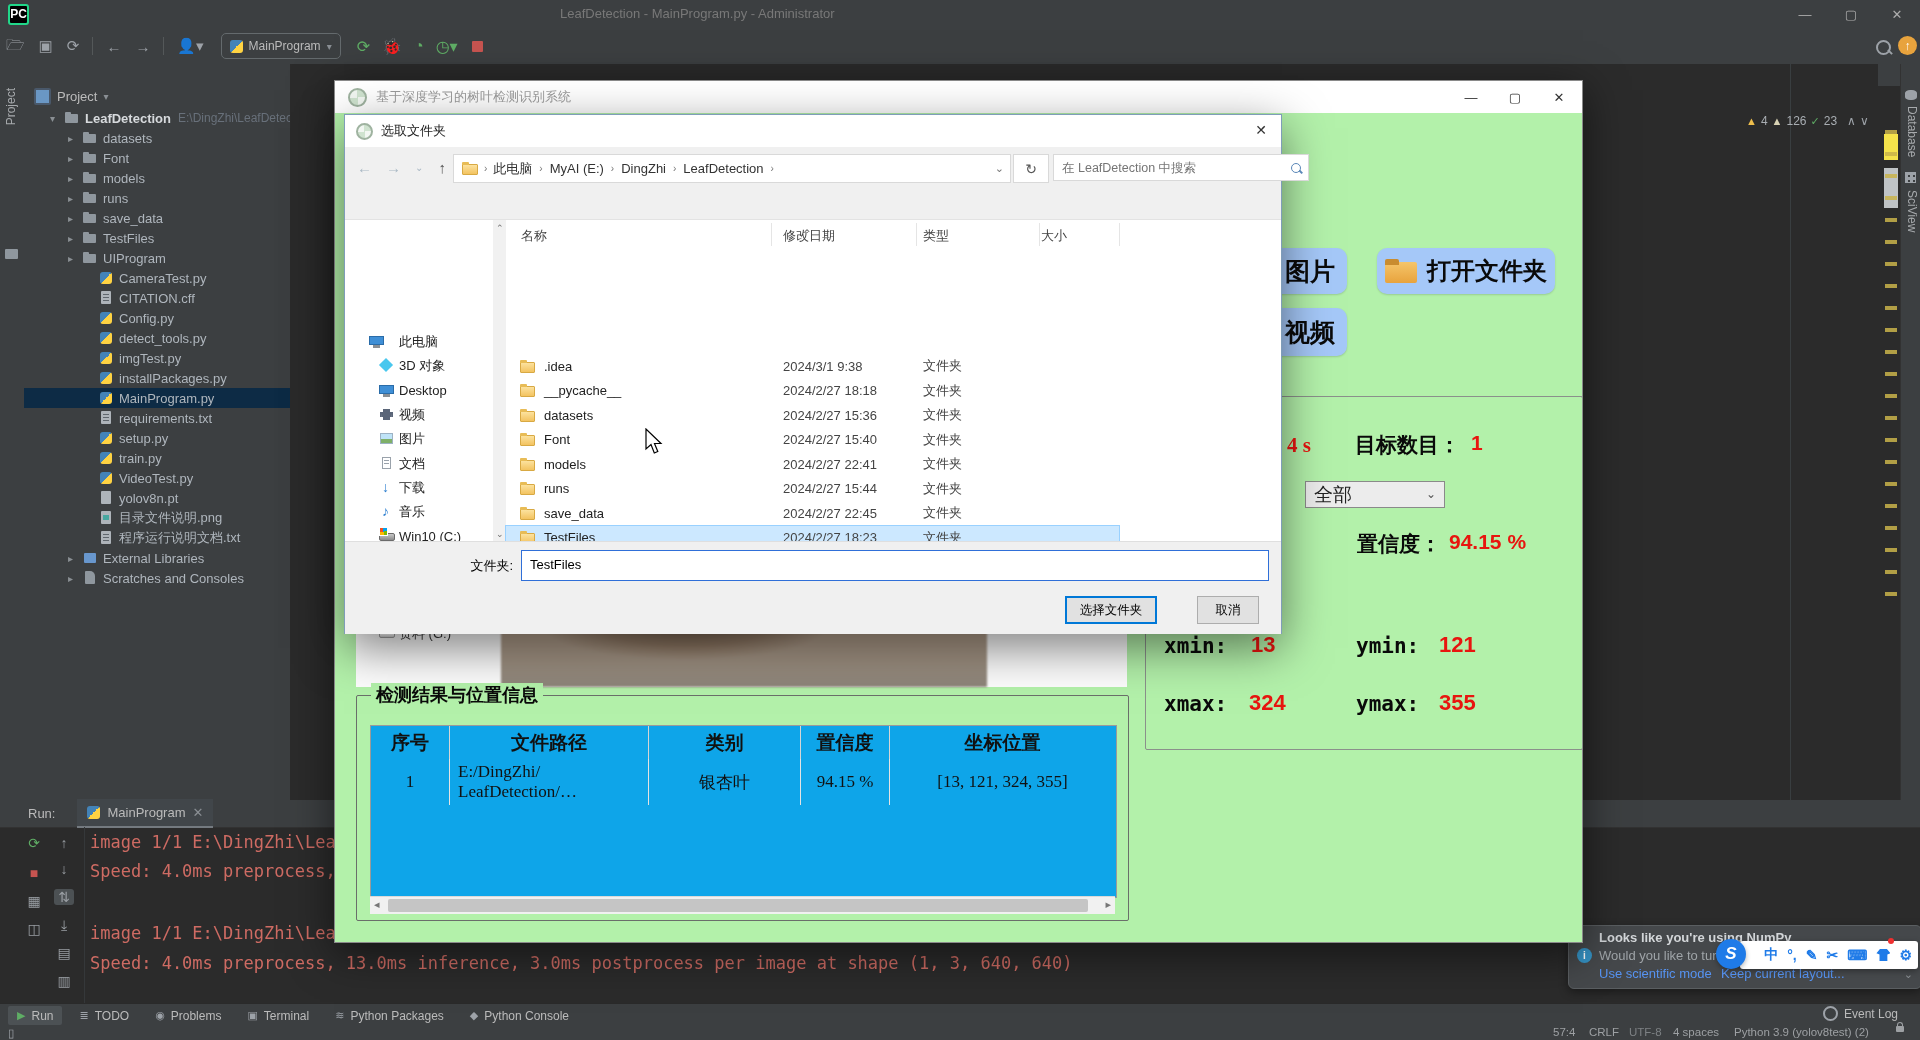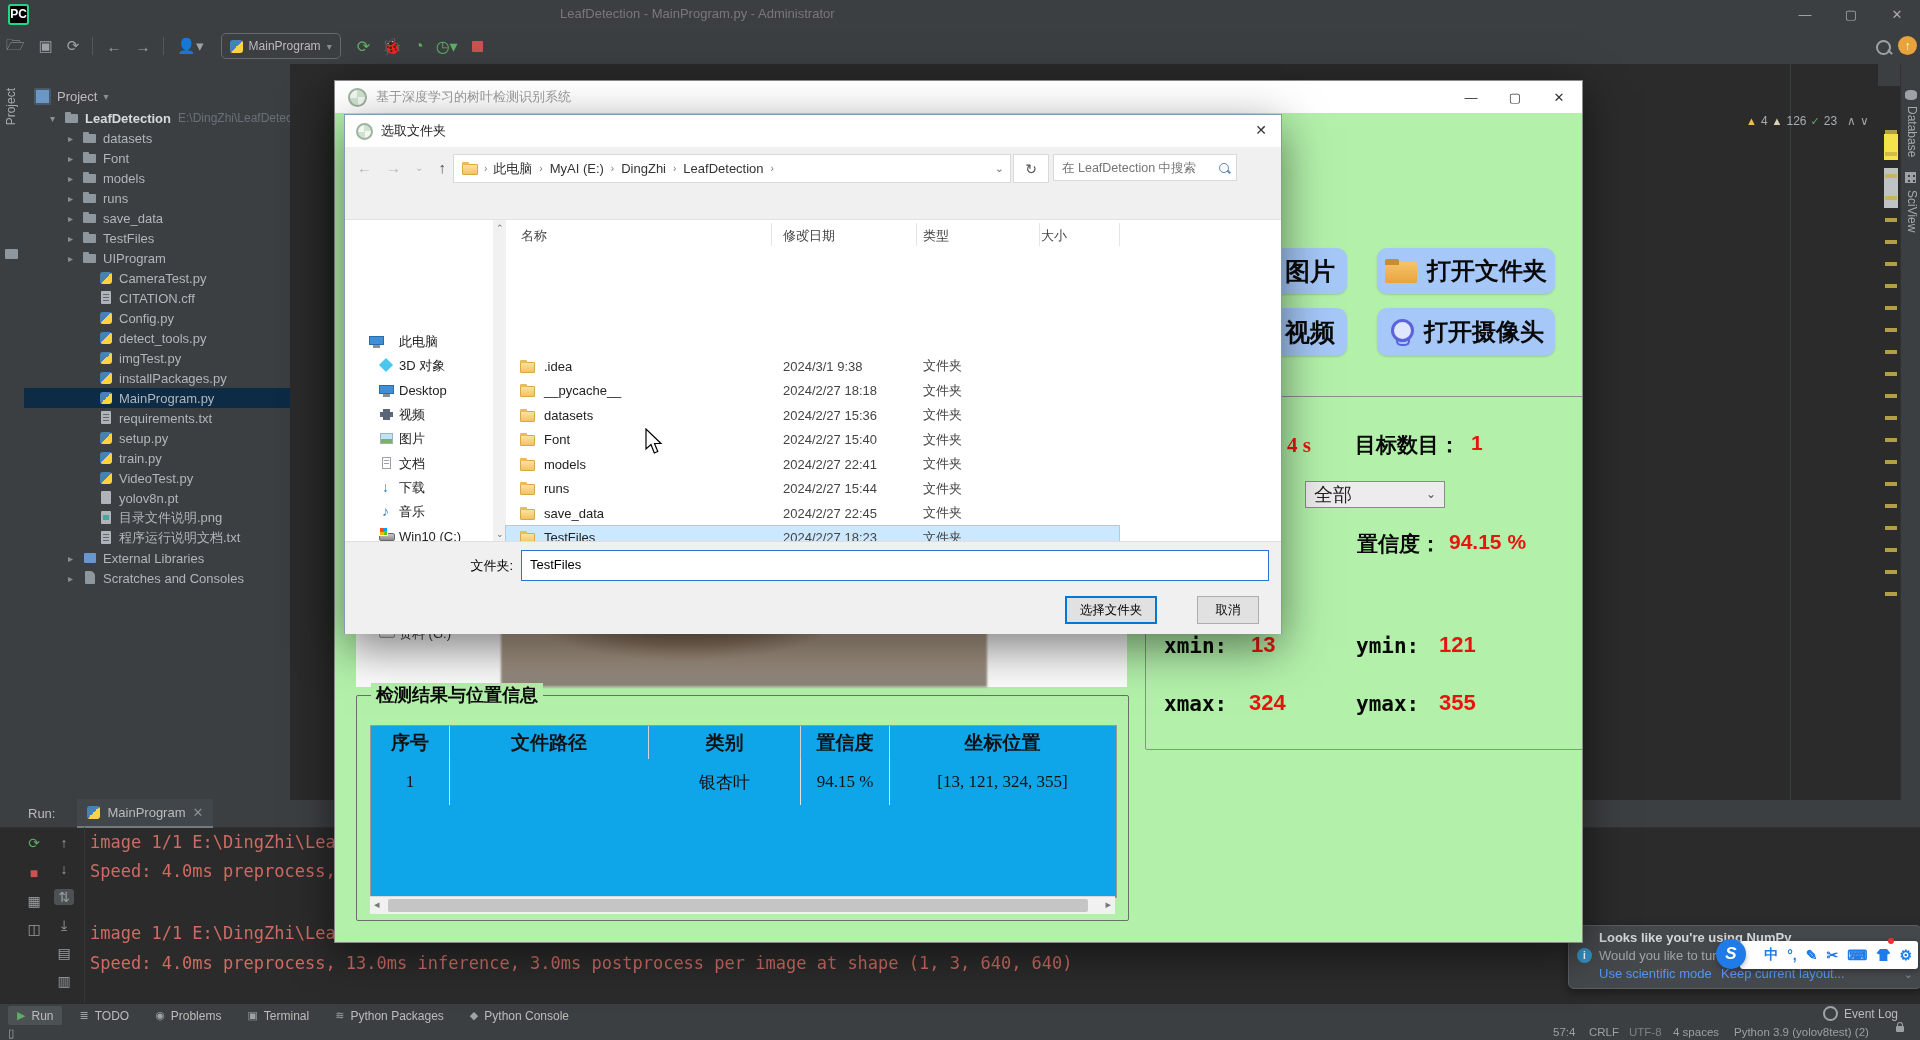--- a/index.html
+++ b/index.html
@@ -132,21 +132,21 @@
   .navup{color:#555;font-size:15px;margin:0 8px}
   .addr{position:absolute;left:108px;top:7px;width:556px;height:27px;background:#fff;border:1px solid #d9d9d9;display:flex;align-items:center}
   .crumb{display:flex;align-items:center}
   .crumb span.cl{padding:0 4px;color:#333}
   .crumb .csep{color:#777;font-size:10px;padding:0 3px}
   .fico{width:16px;height:13px;position:relative;margin:0 4px 0 8px;flex:none}
   .fico::before{content:"";position:absolute;left:0;top:2px;width:16px;height:11px;background:linear-gradient(#fce29e,#f3c360);border:1px solid #d8a943;box-sizing:border-box;border-radius:1px}
   .fico::after{content:"";position:absolute;left:0;top:0;width:7px;height:3px;background:#e8bc56;border-radius:1px 1px 0 0}
   .addrchev{position:absolute;right:6px;color:#777;font-size:11px}
   .refbtn{position:absolute;left:668px;top:7px;width:34px;height:27px;background:#fff;border:1px solid #d9d9d9;display:flex;align-items:center;justify-content:center;color:#555;font-size:14px}
-  .searchbox{position:absolute;left:708px;top:7px;width:184px;height:27px;background:#fff;border:1px solid #d9d9d9;box-sizing:border-box}
+  .searchbox{position:absolute;left:708px;top:7px;width:256px;height:27px;background:#fff;border:1px solid #d9d9d9;box-sizing:border-box}
   .searchbox input{position:absolute;left:6px;top:2px;width:190px;height:20px;border:none;outline:none;font-size:12.5px;color:#666;font-family:"Liberation Sans",sans-serif;background:transparent}
   .smag{position:absolute;right:7px;top:8px;width:8px;height:8px;border:1.5px solid #5a87b8;border-radius:50%}
   .smag::after{content:"";position:absolute;left:7px;top:7px;width:4px;height:1.5px;background:#5a87b8;transform:rotate(45deg)}
   .dlgtools{position:absolute;left:0;top:72px;width:100%;height:32px;display:flex;align-items:center;color:#333}
   .viewico{position:absolute;right:48px;top:8px;width:30px;height:16px;color:#5a87b8;font-size:13px}
   .helpico{position:absolute;right:20px;top:7px;width:16px;height:16px;border-radius:50%;background:#3a7ed4;color:#fff;font-size:11px;font-weight:bold;text-align:center;line-height:16px}
   .dlgcontent{position:absolute;left:0;top:104px;width:936px;height:322px;background:#fff;border-top:1px solid #e3e3e3}
   .sbar{position:absolute;left:0;top:0;width:148px;height:322px}
   .srow{position:absolute;left:0;width:148px;height:24px;display:flex;align-items:center}
   .srow.selected{background:#d5d5d5}
@@ -536,24 +536,20 @@
   <div class="bluebtn cnfont" style="left:828px;top:167px;width:184px;height:46px;font-size:25px;justify-content:flex-end;padding-right:12px;box-sizing:border-box">
       <span>图片</span>
     </div>
   <div class="bluebtn cnfont" style="left:828px;top:227px;width:184px;height:48px;font-size:25px;justify-content:flex-end;padding-right:12px;box-sizing:border-box">
       <span>视频</span>
     </div>
   <div class="bluebtn cnfont" style="left:1042px;top:167px;width:178px;height:46px;font-size:24px">
     <span class="folderbig"></span>
     <span>打开文件夹</span>
   </div>
-  <div class="bluebtn cnfont" style="left:1042px;top:227px;width:178px;height:48px;font-size:24px">
-    <span class="cam"></span>
-    <span>打开摄像头</span>
-  </div>
 
   <div class="gbox" style="left:810px;top:315px;width:436px;height:352px"></div>
   <div class="abs redv cnfont" style="left:952px;top:352px;font-size:21px;color:#e8150f">4 s</div>
   <div class="abs cnfont" style="left:1020px;top:350px;font-size:21px">目标数目：</div>
   <div class="abs redv" style="left:1136px;top:350px;font-size:21px">1</div>
   <div class="combo" style="left:970px;top:400px;width:140px;height:27px">
     <span>全部</span>
       <span class="cchev">⌄</span>
   </div>
   <div class="abs cnfont" style="left:1022px;top:449px;font-size:21px">置信度：</div>
@@ -575,20 +571,23 @@
 
   <div class="gbox" style="left:21px;top:614px;width:771px;height:224px;border-color:#6a6f6a">
     <span class="gboxlab cnfont" style="font-size:18px">检测结果与位置信息</span>
     <div class="dettable" style="left:13px;top:29px;width:745px;height:171px">
       <div class="dt-h" style="left:0;width:79px">序号</div>
       <div class="dt-h" style="left:79px;width:199px">文件路径</div>
       <div class="dt-h" style="left:278px;width:152px">类别</div>
       <div class="dt-h" style="left:430px;width:89px">置信度</div>
       <div class="dt-h" style="left:519px;width:225px;border-right:none">坐标位置</div>
       <div class="dt-c" style="left:0;width:79px">1</div>
+      <div class="dt-c" style="left:79px;width:199px;justify-content:flex-start;padding-left:8px">
+        <span><span>E:/DingZhi/</span><br><span>LeafDetection/…</span></span>
+      </div>
       <div class="dt-c" style="left:278px;width:152px">银杏叶</div>
       <div class="dt-c" style="left:430px;width:89px">94.15 %</div>
       <div class="dt-c" style="left:519px;width:225px;border-right:none">[13, 121, 324, 355]</div>
     </div>
     <div class="hsb" style="left:13px;top:200px;width:745px;height:17px">
       <span class="ar" style="left:4px">◂</span>
       <div class="thm"></div>
       <span class="ar" style="right:4px">▸</span>
     </div>
   </div>

